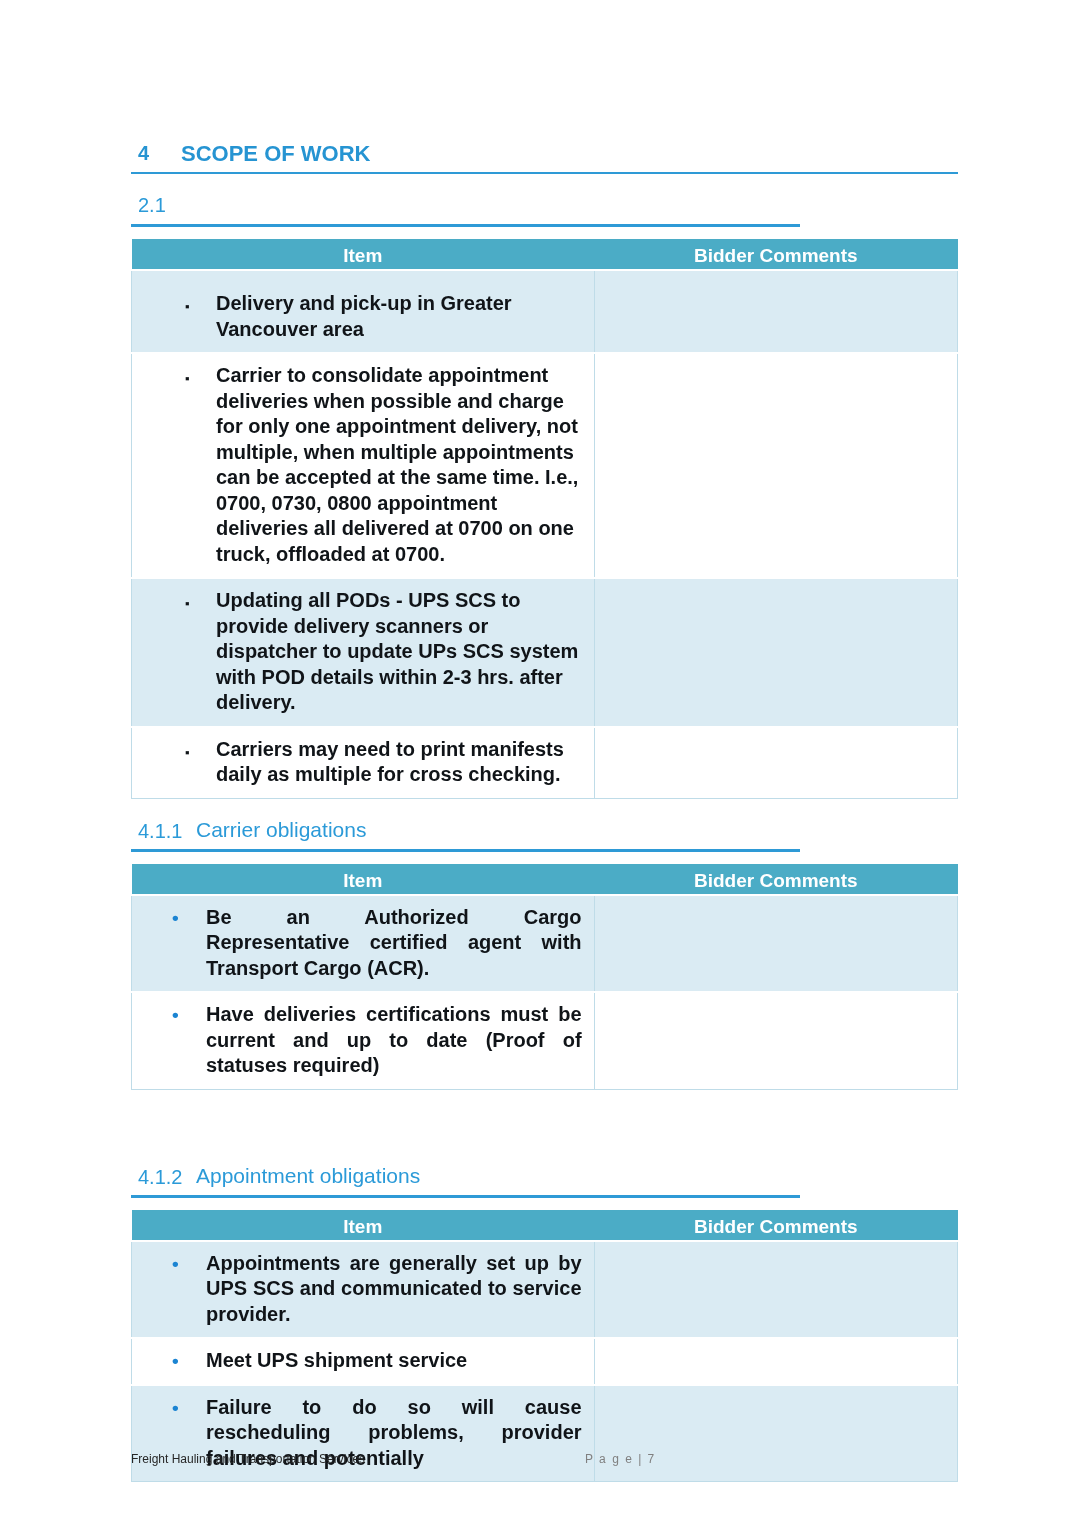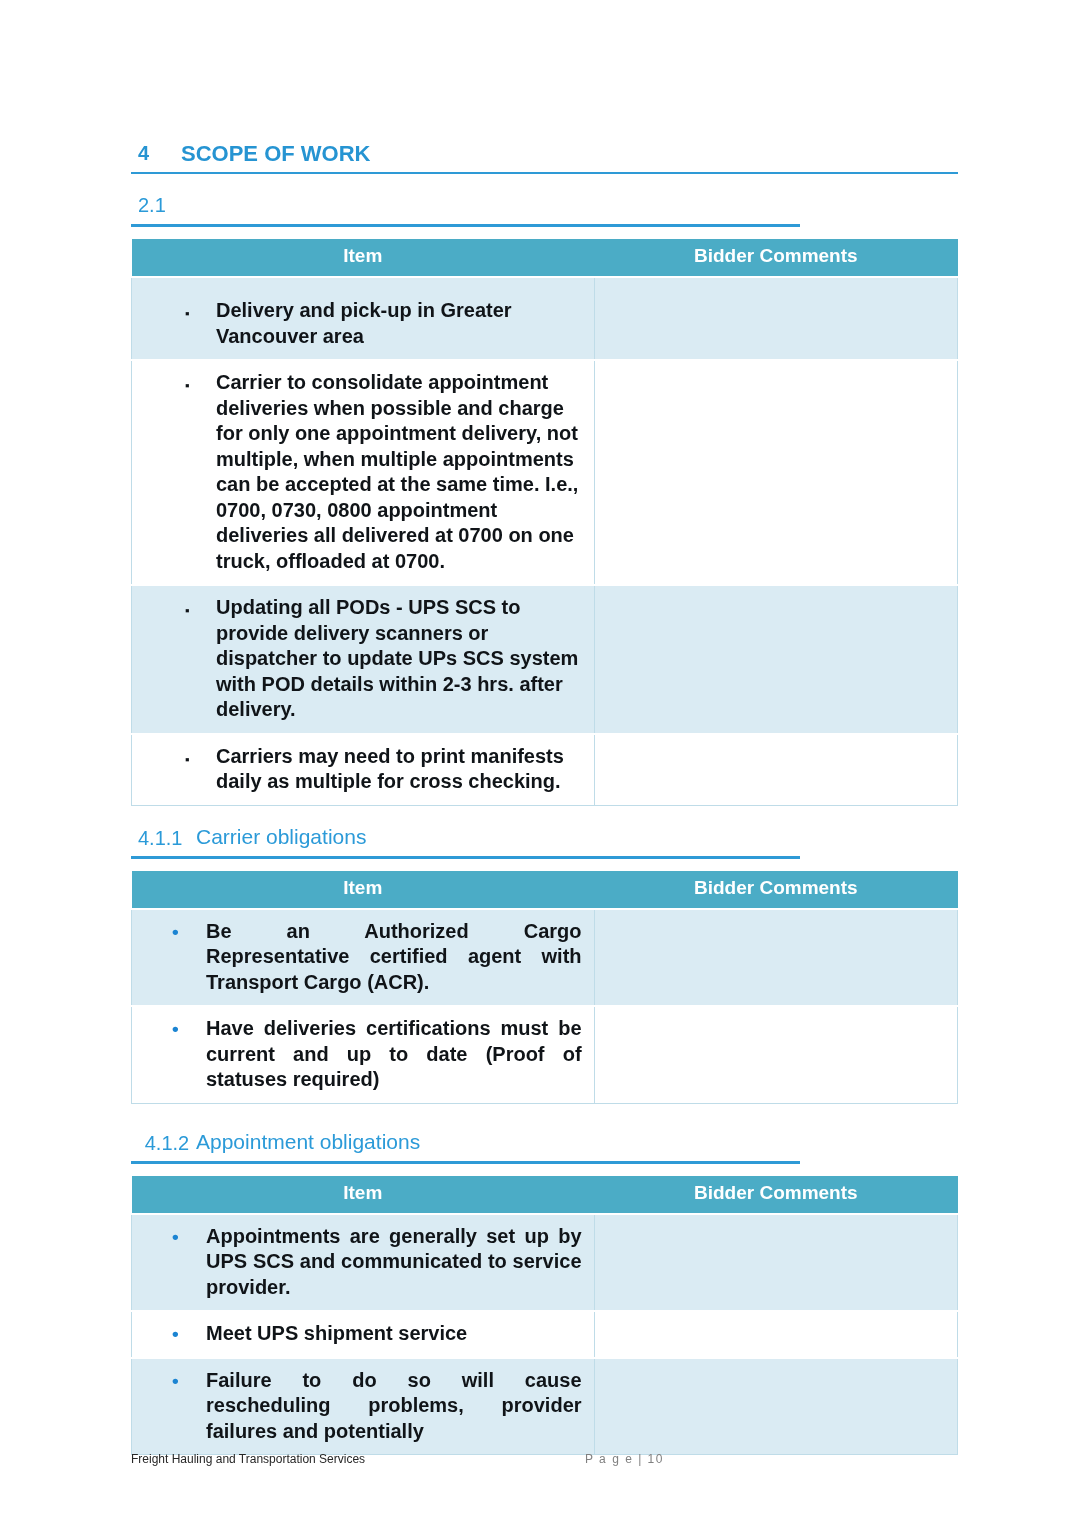--- a/index.html
+++ b/index.html
@@ -42,37 +42,37 @@
   .h3 {
     display: flex;
     color: #2b9ad8;
     font-size: 21px;
     font-weight: 400;
     padding-left: 7px;
     margin-top: 17px;
     line-height: 27px;
   }
   .h3 .num { width: 58px; font-size: 20px; padding-top: 2px; }
-  .h3.spaced { margin-top: 24px; text-align: center; }
+  .h3.spaced { margin-top: 72px; }
   .rule-sub { height: 3px; background: #2e9ad6; width: 669px; margin-top: 4px; }
 
   
   table.doc-table {
     width: 100%;
     border-collapse: collapse;
     margin-top: 12px;
     table-layout: fixed;
   }
   table.doc-table th {
     background: #4bacc6;
     color: #ffffff;
     font-weight: 700;
     font-size: 19px;
     text-align: center;
-    padding: 6px 0 9px 0;
+    padding: 6px 0 2px 0;
     margin-top: 29px;
   }
   table.doc-table tbody { border: 1px solid #bfdce8; }
   table.doc-table tbody tr { border-bottom: 1px solid #bfdce8; border-top: 2px solid #ffffff; }
   table.doc-table tbody tr:nth-child(odd) { background: #daebf3; }
   table.doc-table td { vertical-align: top; }
   td.item-cell { padding: 9px 12px 10px 0; }
   table.doc-table tbody tr.pad-first td.item-cell { padding-top: 20px; }
   td.comment-cell { border-left: 1px solid #bfdce8; }
   .item-content {
@@ -227,14 +227,14 @@
           </td>
           <td class="comment-cell"></td>
         </tr>
       </tbody>
   </table>
 
 </div>
 
 <div class="footer">
   <span>Freight Hauling and Transportation Services</span>
-  <span class="page-num">P a g e  | 10</span>
+  <span class="page-num">P a g e  | 7</span>
 </div>
 
 </body></html>

